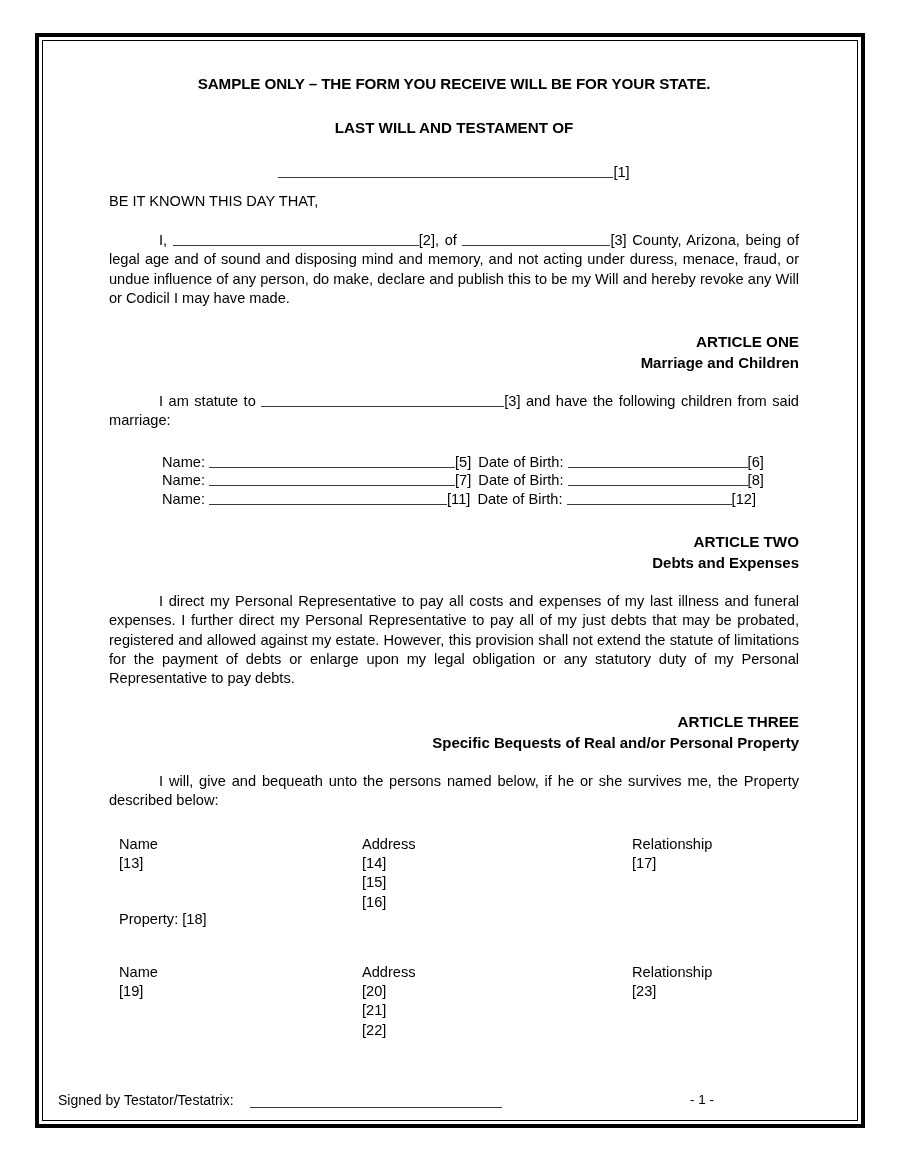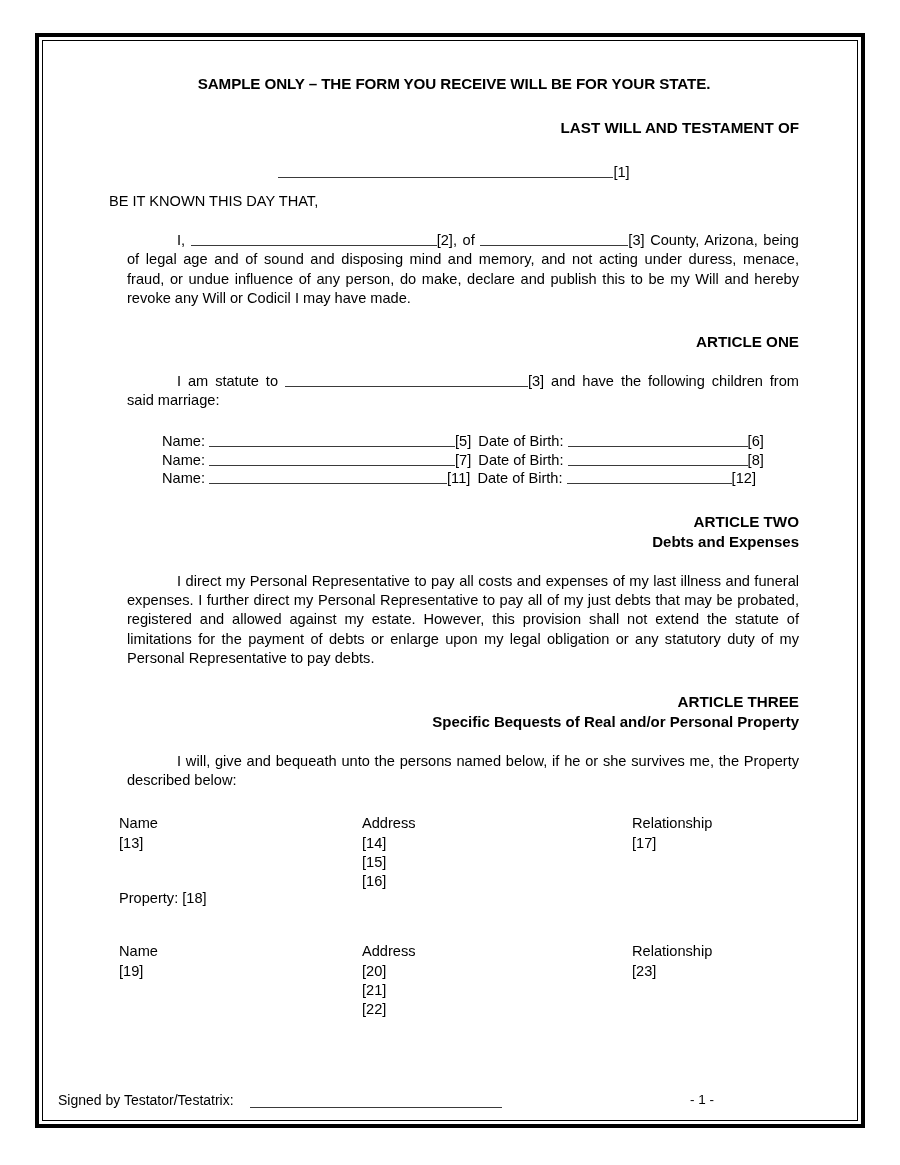--- a/index.html
+++ b/index.html
@@ -50,21 +50,21 @@
   .just       { text-align: justify; text-justify: inter-word; }
   .indent     { text-indent: 50px; }
 
   .banner {
     text-align: center;
     font-weight: bold;
     font-size: 15.2px;
     letter-spacing: -0.1px;
   }
   .doc-title {
-    text-align: right;
+    text-align: center;
     font-weight: bold;
     font-size: 15.2px;
     margin-top: 25px;
   }
 
   
   .blank {
     display: inline-block;
     border-bottom: 1px solid #3a3a3a;
     vertical-align: baseline;
@@ -77,21 +77,21 @@
     text-align: center;
     white-space: nowrap;
   }
   .title-line-row .blank { width: 335px; }
 
   .subhead {
     font-weight: normal;
     margin-top: 10px;
   }
 
-  .para { margin-top: 20px; margin-left: 18px; }
+  .para { margin-top: 20px; }
 
   .article-head {
     text-align: right;
     font-weight: bold;
     font-size: 15.2px;
     margin-top: 24px;
   }
   .article-head .sub {
     display: block;
     font-size: 15px;
@@ -178,20 +178,21 @@
 
       <div class="para just">
         <span style="display:inline-block;width:50px;"></span><span>I,</span>
         <span class="blank" style="width:246px;"></span><span>[2], of</span>
         <span class="blank" style="width:148px;"></span><span>[3] County, Arizona,</span>
         <span>being of legal age and of sound and disposing mind and memory, and not acting under duress, menace, fraud, or undue influence of any person, do make, declare and publish this to be my Will and hereby revoke any Will or Codicil I may have made.</span>
       </div>
 
       <div class="article-head">
         <span>ARTICLE ONE</span>
+        <span class="sub">Marriage and Children</span>
       </div>
 
       <div class="para just">
         <span style="display:inline-block;width:50px;"></span><span>I am statute to</span>
         <span class="blank" style="width:243px;"></span><span>[3] and have the following children</span>
         <span>from said marriage:</span>
       </div>
 
       <div class="children">
 

